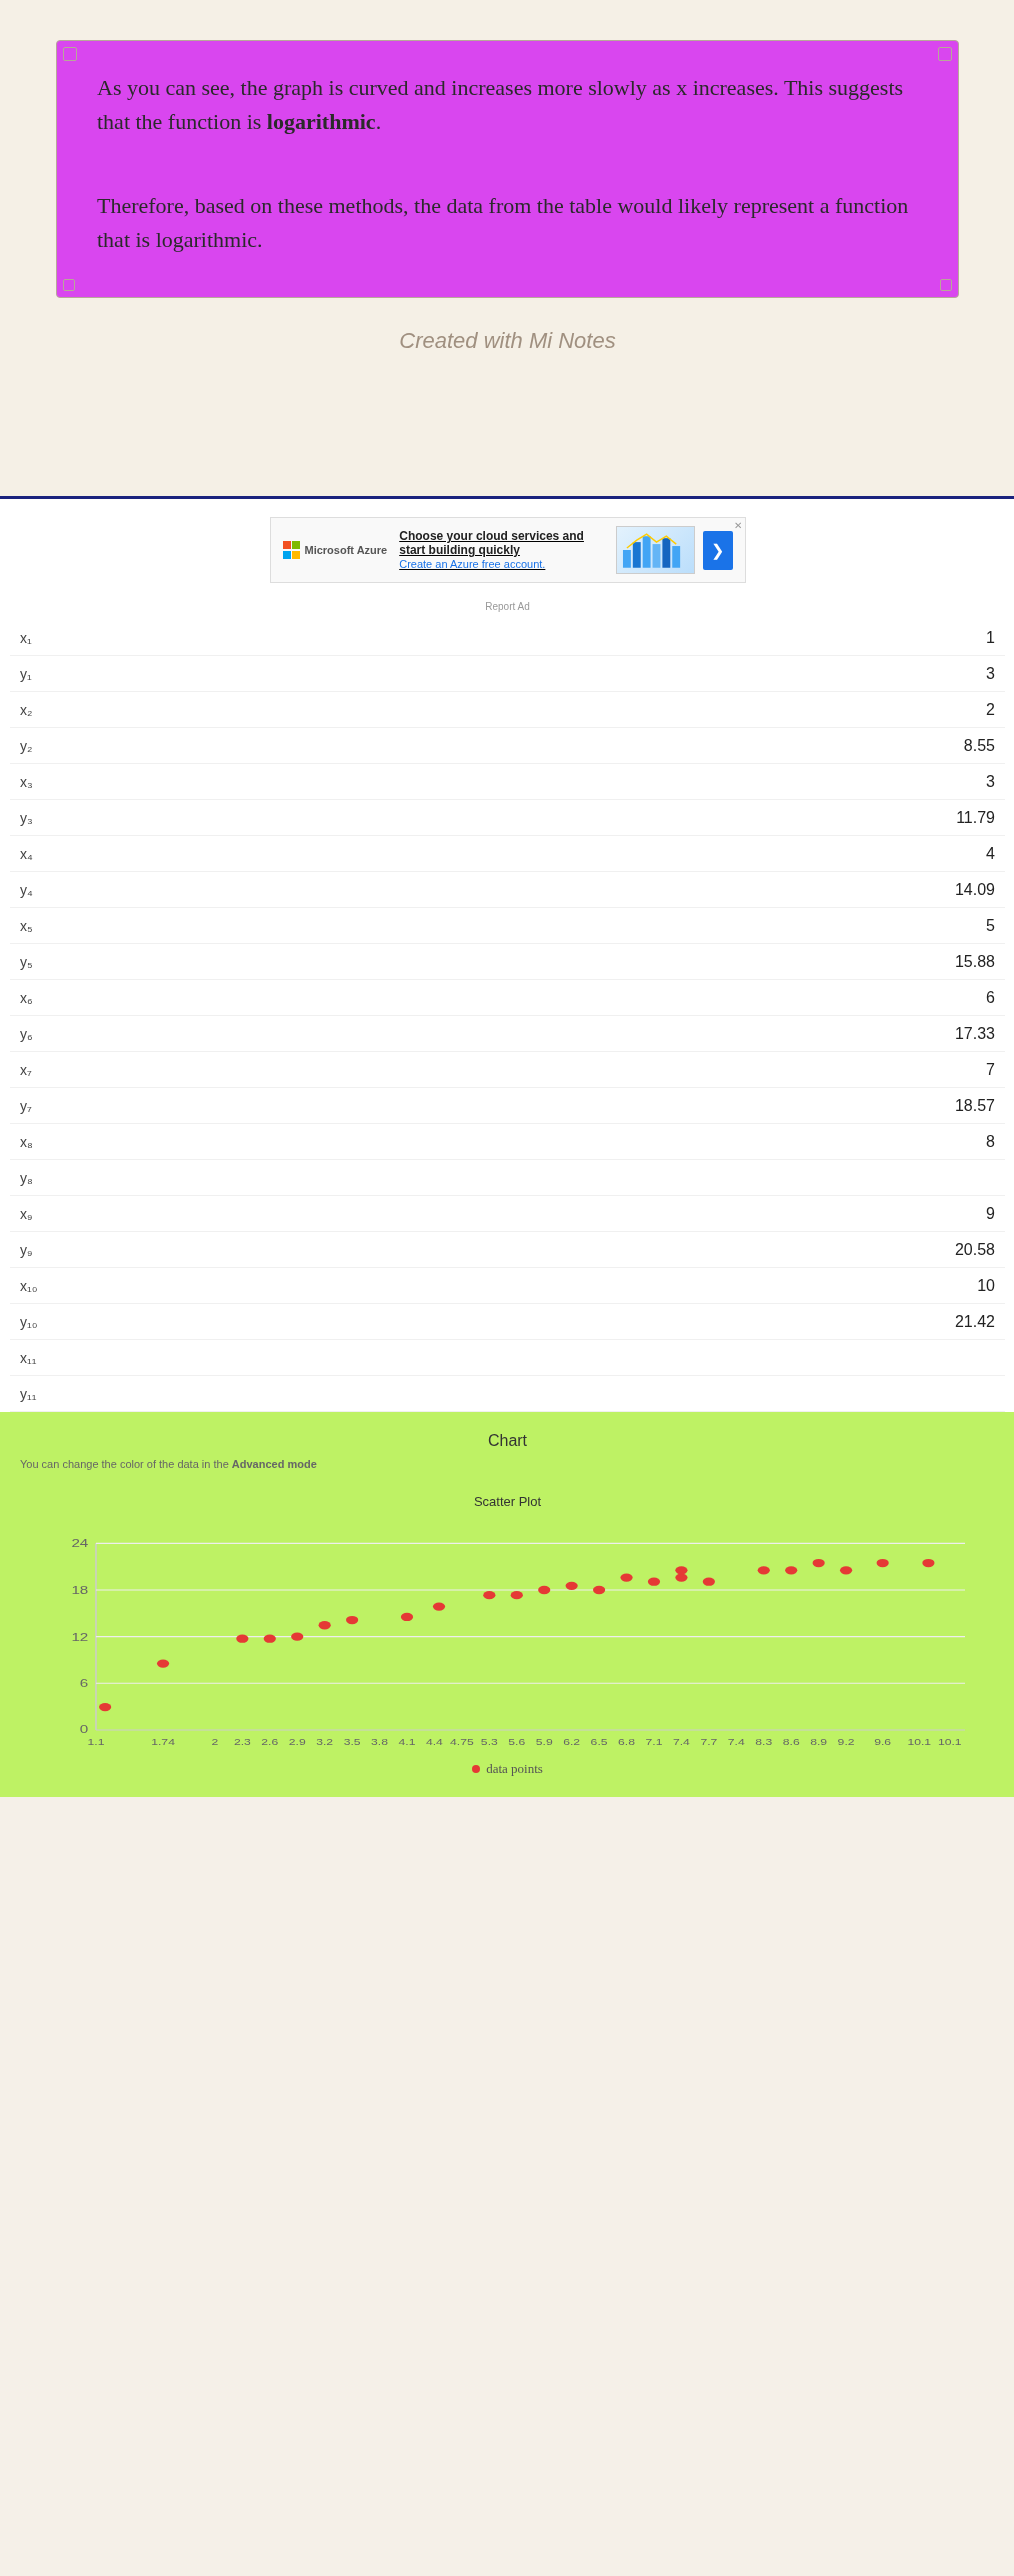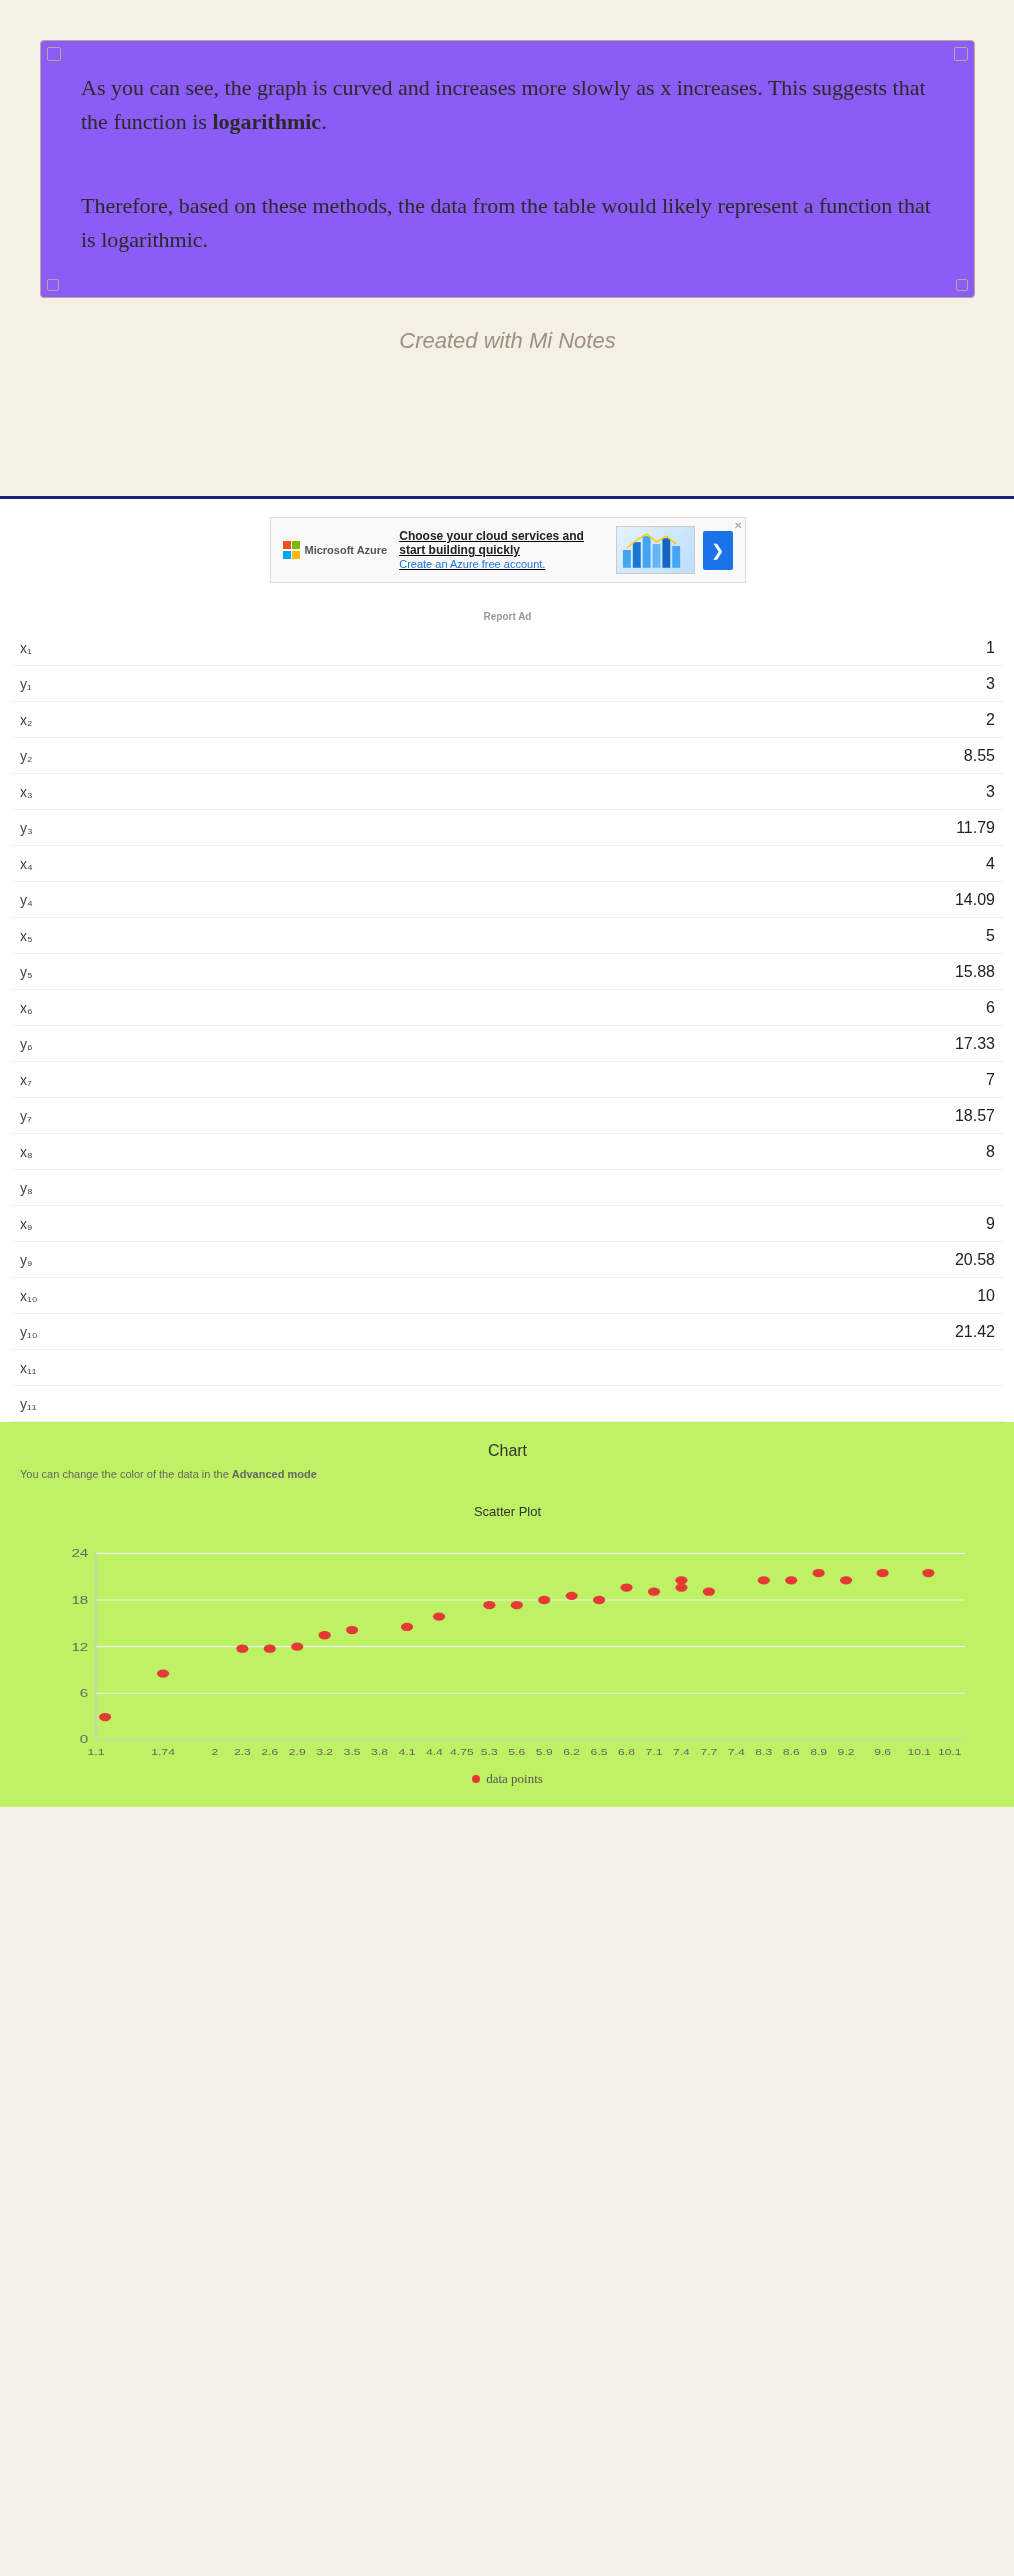--- a/index.html
+++ b/index.html
@@ -27,23 +27,23 @@
       position: relative;
       z-index: 1;
       background: #f5f0e6;
       padding: 30px 20px 20px 20px;
       min-height: 496px;
     }
 
     .note-box {
       border: 1.5px solid #b8a898;
       border-radius: 4px;
-      background: #8b5cf6;
+      background: #d946ef;
       padding: 30px 40px 40px 40px;
-      margin: 10px 20px;
+      margin: 10px 36px;
       position: relative;
     }
 
     .note-box::before, .note-box::after {
       content: '';
       position: absolute;
       width: 12px;
       height: 12px;
       border: 1.5px solid #b8a898;
       border-radius: 2px;
@@ -181,22 +181,21 @@
       right: 2px;
       font-size: 10px;
       color: #999;
       cursor: pointer;
     }
 
     .ad-report {
       text-align: center;
       font-size: 10px;
       color: #999;
-      margin-top: 10px;
-      font-weight: bold;
+      margin-top: 0;
     }
 
     
     .data-rows {
       padding: 0 10px;
       font-family: Arial, sans-serif;
     }
 
     .data-row {
       display: flex;

